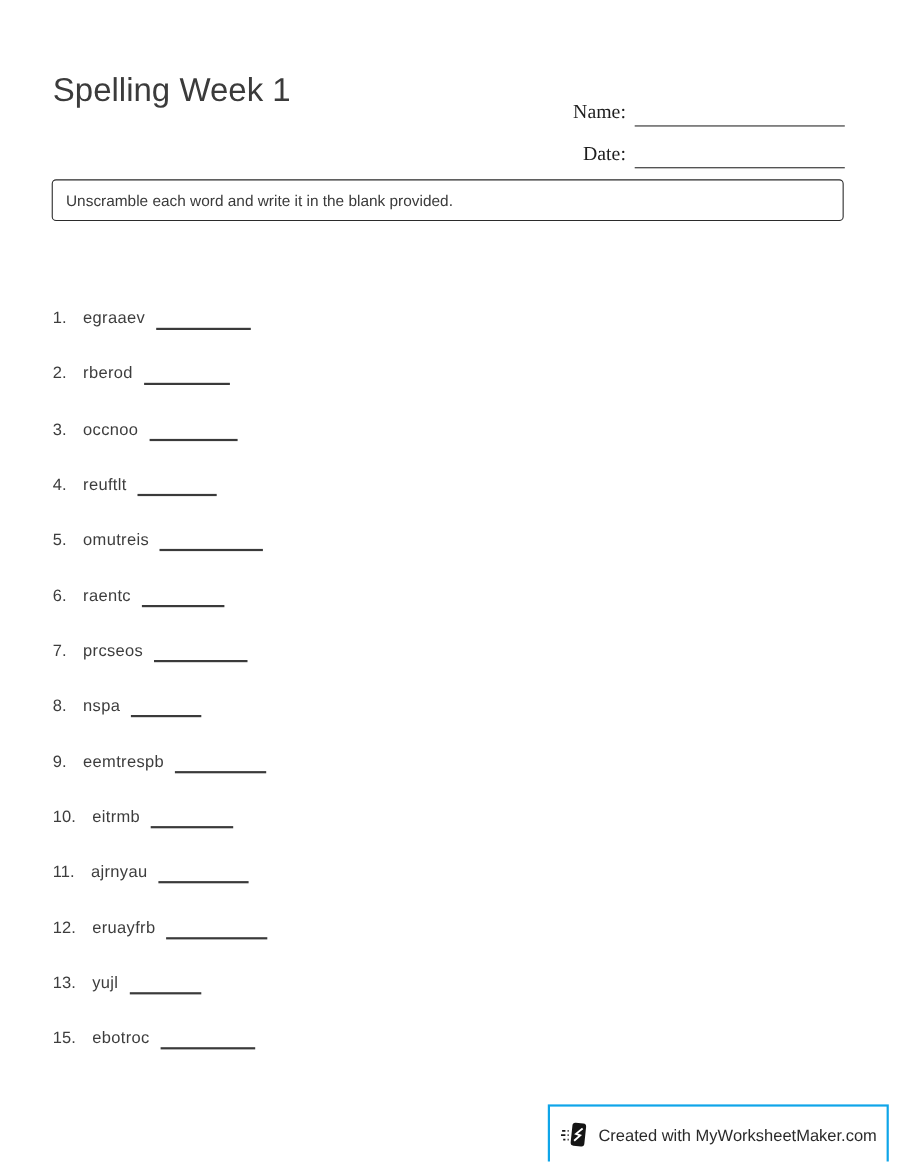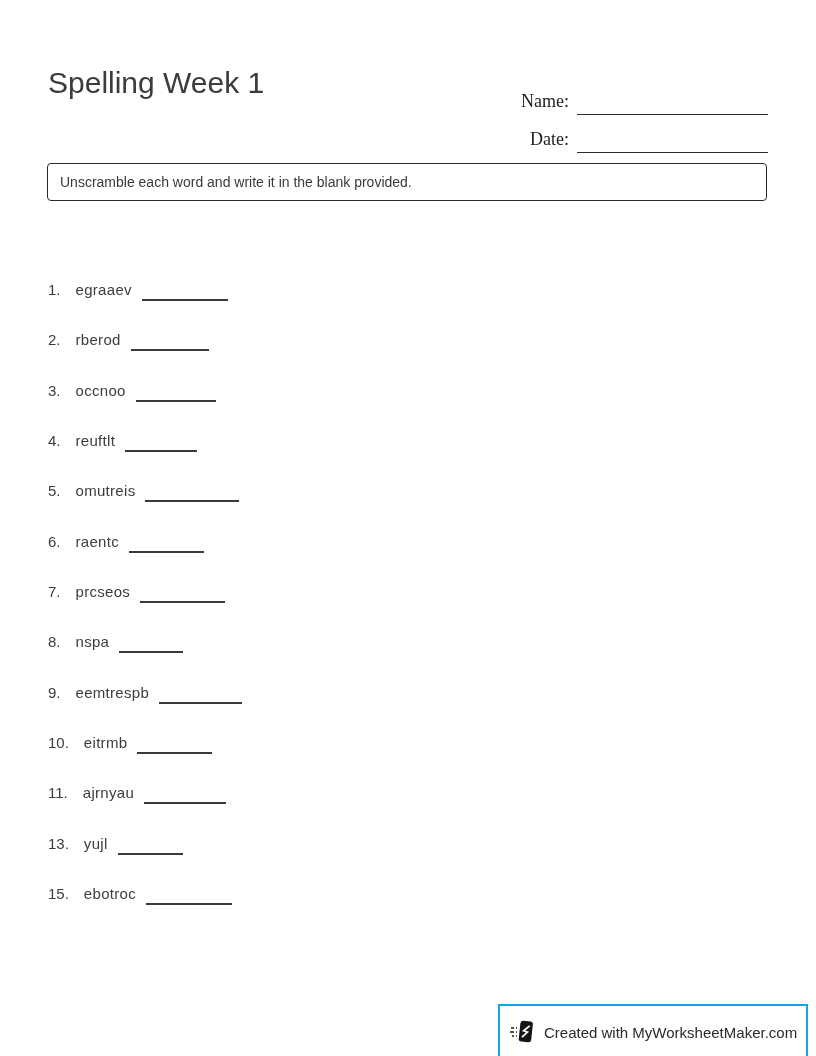--- a/index.html
+++ b/index.html
@@ -180,20 +180,25 @@
   </li>
   <li>
     <span class="num">10.</span>
     <span class="word">eitrmb</span>
     <span class="blank" style="width: 75px;"></span>
   </li>
   <li>
     <span class="num">11.</span>
     <span class="word">ajrnyau</span>
     <span class="blank" style="width: 82px;"></span>
+  </li>
+  <li>
+    <span class="num">12.</span>
+    <span class="word">eruayfrb</span>
+    <span class="blank" style="width: 92px;"></span>
   </li>
   <li>
     <span class="num">13.</span>
     <span class="word">yujl</span>
     <span class="blank" style="width: 65px;"></span>
   </li>
   <li>
     <span class="num">15.</span>
     <span class="word">ebotroc</span>
     <span class="blank" style="width: 86px;"></span>

